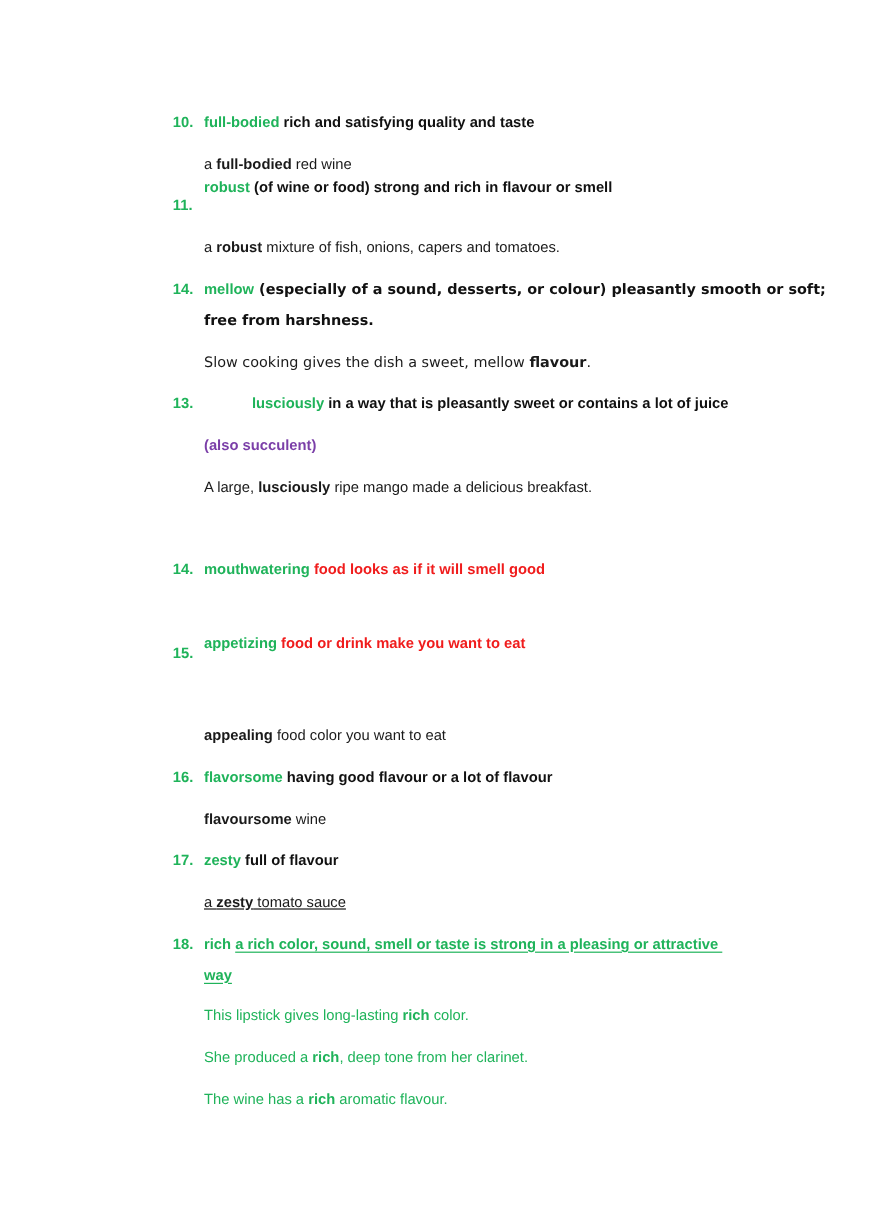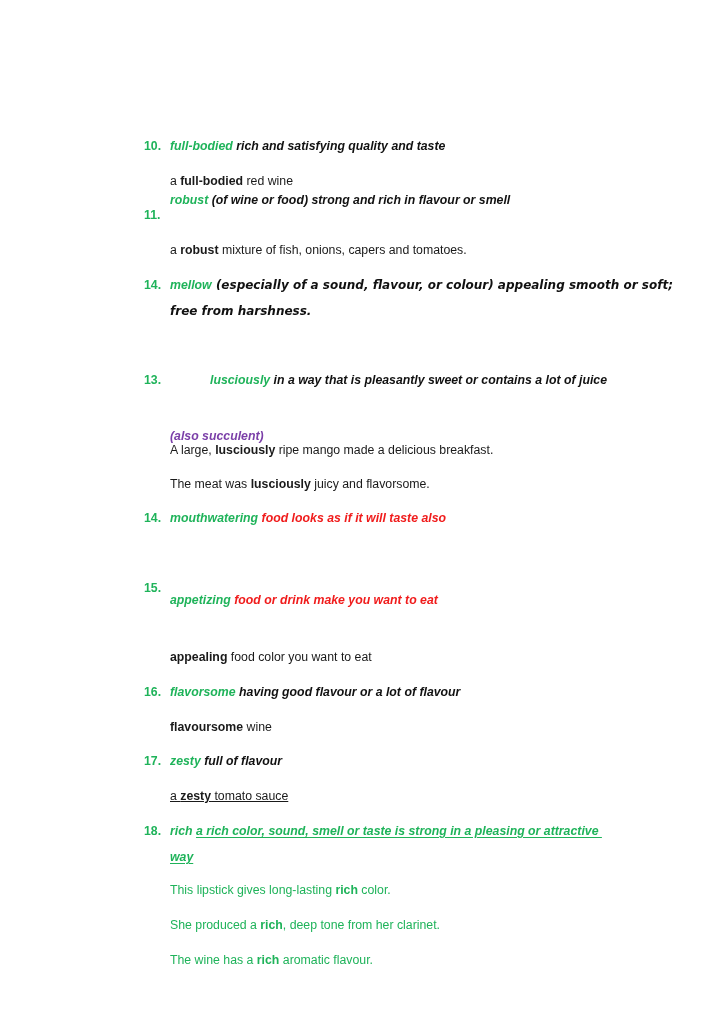--- a/index.html
+++ b/index.html
@@ -1,21 +1,21 @@
 <!DOCTYPE html>
 <html><head>
 <meta charset="utf-8">
 <style>
   html, body { margin: 0; padding: 0; background: #ffffff; }
   body { width: 724px; height: 1023px; position: relative; overflow: hidden;
          font-family: "Liberation Sans", sans-serif; color: #1a1a1a; }
-  .page { position: absolute; left: 0; top: 0; width: 724px; height: 763px; margin-top: 44px; }
+  .page { position: absolute; left: 0; top: 0; width: 724px; height: 763px; }
   .line { position: absolute; white-space: nowrap; font-size: 12.3px; line-height: 16px; }
   .num { position: absolute; left: 144px; font-weight: bold; color: #1fb35a; }
-  .head { left: 170px; font-weight: bold; font-style: italic; }
+  .head { left: 170px; font-weight: bold; }
   .ex { left: 170px; }
   .g { color: #1fb35a; }
   .r { color: #f01c1c; }
   .p { color: #7b3fa8; }
   .k { color: #111111; }
   .b { font-weight: bold; }
   .u { text-decoration: underline; text-underline-offset: 2px; }
   .mellow-ex { font-family: "DejaVu Sans", sans-serif; font-size: 12px; }
   .mellow-head { font-family: "DejaVu Sans", sans-serif; font-size: 12px; }
 </style>
@@ -40,49 +40,49 @@
     <span class="g">robust</span>
     <span class="k">(of wine or food) strong and rich in flavour or smell</span>
   </div>
   <div class="line ex" style="top:198px;"><span>a </span><span class="b">robust</span><span> mixture of fish, onions, capers and tomatoes.</span></div>
 
   <div class="line" style="top:233px;left:0;">
     <span class="num">14.</span>
   </div>
   <div class="line head mellow-head" style="top:233px;">
     <span class="g" style="font-family:'Liberation Sans',sans-serif;font-size:12.3px;">mellow</span>
-    <span class="k">(especially of a sound, flavour, or colour) appealing smooth or soft;</span>
+    <span class="k">(especially of a sound, desserts, or colour) pleasantly smooth or soft;</span>
   </div>
   <div class="line head mellow-head" style="top:259px;">
     <span class="k">free from harshness.</span>
   </div>
+  <div class="line ex mellow-ex" style="top:294px;"><span>Slow cooking gives the dish a sweet, mellow </span><span class="b">flavour</span><span>.</span></div>
 
   <div class="line" style="top:328px;left:0;">
     <span class="num">13.</span>
   </div>
   <div class="line head" style="top:328px;padding-left:40px;">
     <span class="g">lusciously</span>
     <span class="k">in a way that is pleasantly sweet or contains a lot of juice</span>
   </div>
-  <div class="line head p" style="top:384px;">(also succulent)</div>
+  <div class="line head p" style="top:363px;">(also succulent)</div>
   <div class="line ex" style="top:398px;"><span>A large, </span><span class="b">lusciously</span><span> ripe mango made a delicious breakfast.</span></div>
-  <div class="line ex" style="top:432px;"><span>The meat was </span><span class="b">lusciously</span><span> juicy and flavorsome.</span></div>
 
   <div class="line" style="top:466px;left:0;">
     <span class="num">14.</span>
   </div>
   <div class="line head" style="top:466px;">
     <span class="g">mouthwatering</span>
-    <span class="r">food looks as if it will taste also</span>
+    <span class="r">food looks as if it will smell good</span>
   </div>
 
   <div class="line" style="top:536px;left:0;">
     <span class="num">15.</span>
   </div>
-  <div class="line head" style="top:548px;">
+  <div class="line head" style="top:528px;">
     <span class="g">appetizing</span>
     <span class="r">food or drink make you want to eat</span>
   </div>
   <div class="line ex" style="top:605px;"><span></span><span class="b">appealing</span><span> food color you want to eat</span></div>
 
   <div class="line" style="top:640px;left:0;">
     <span class="num">16.</span>
   </div>
   <div class="line head" style="top:640px;">
     <span class="g">flavorsome</span>

